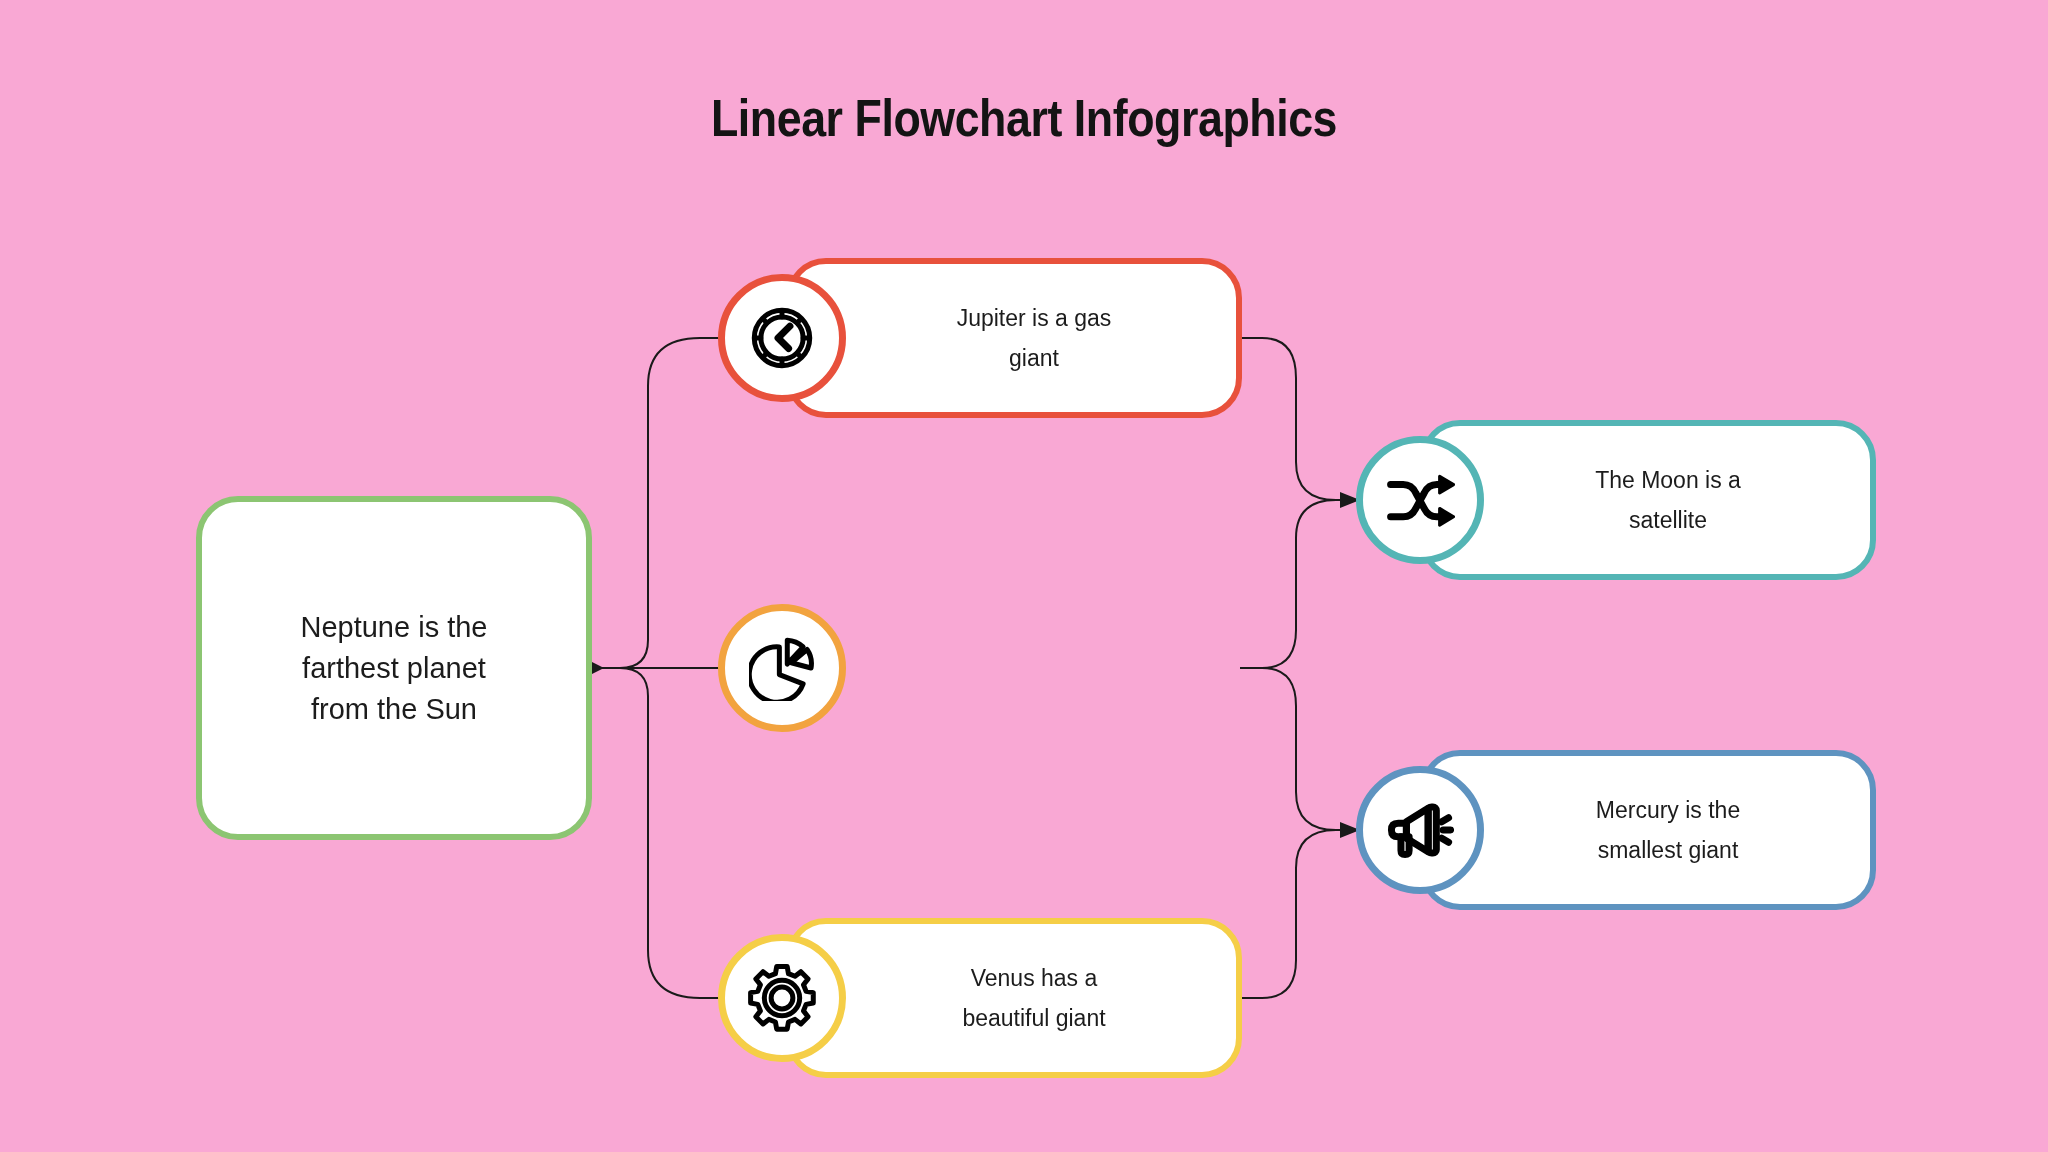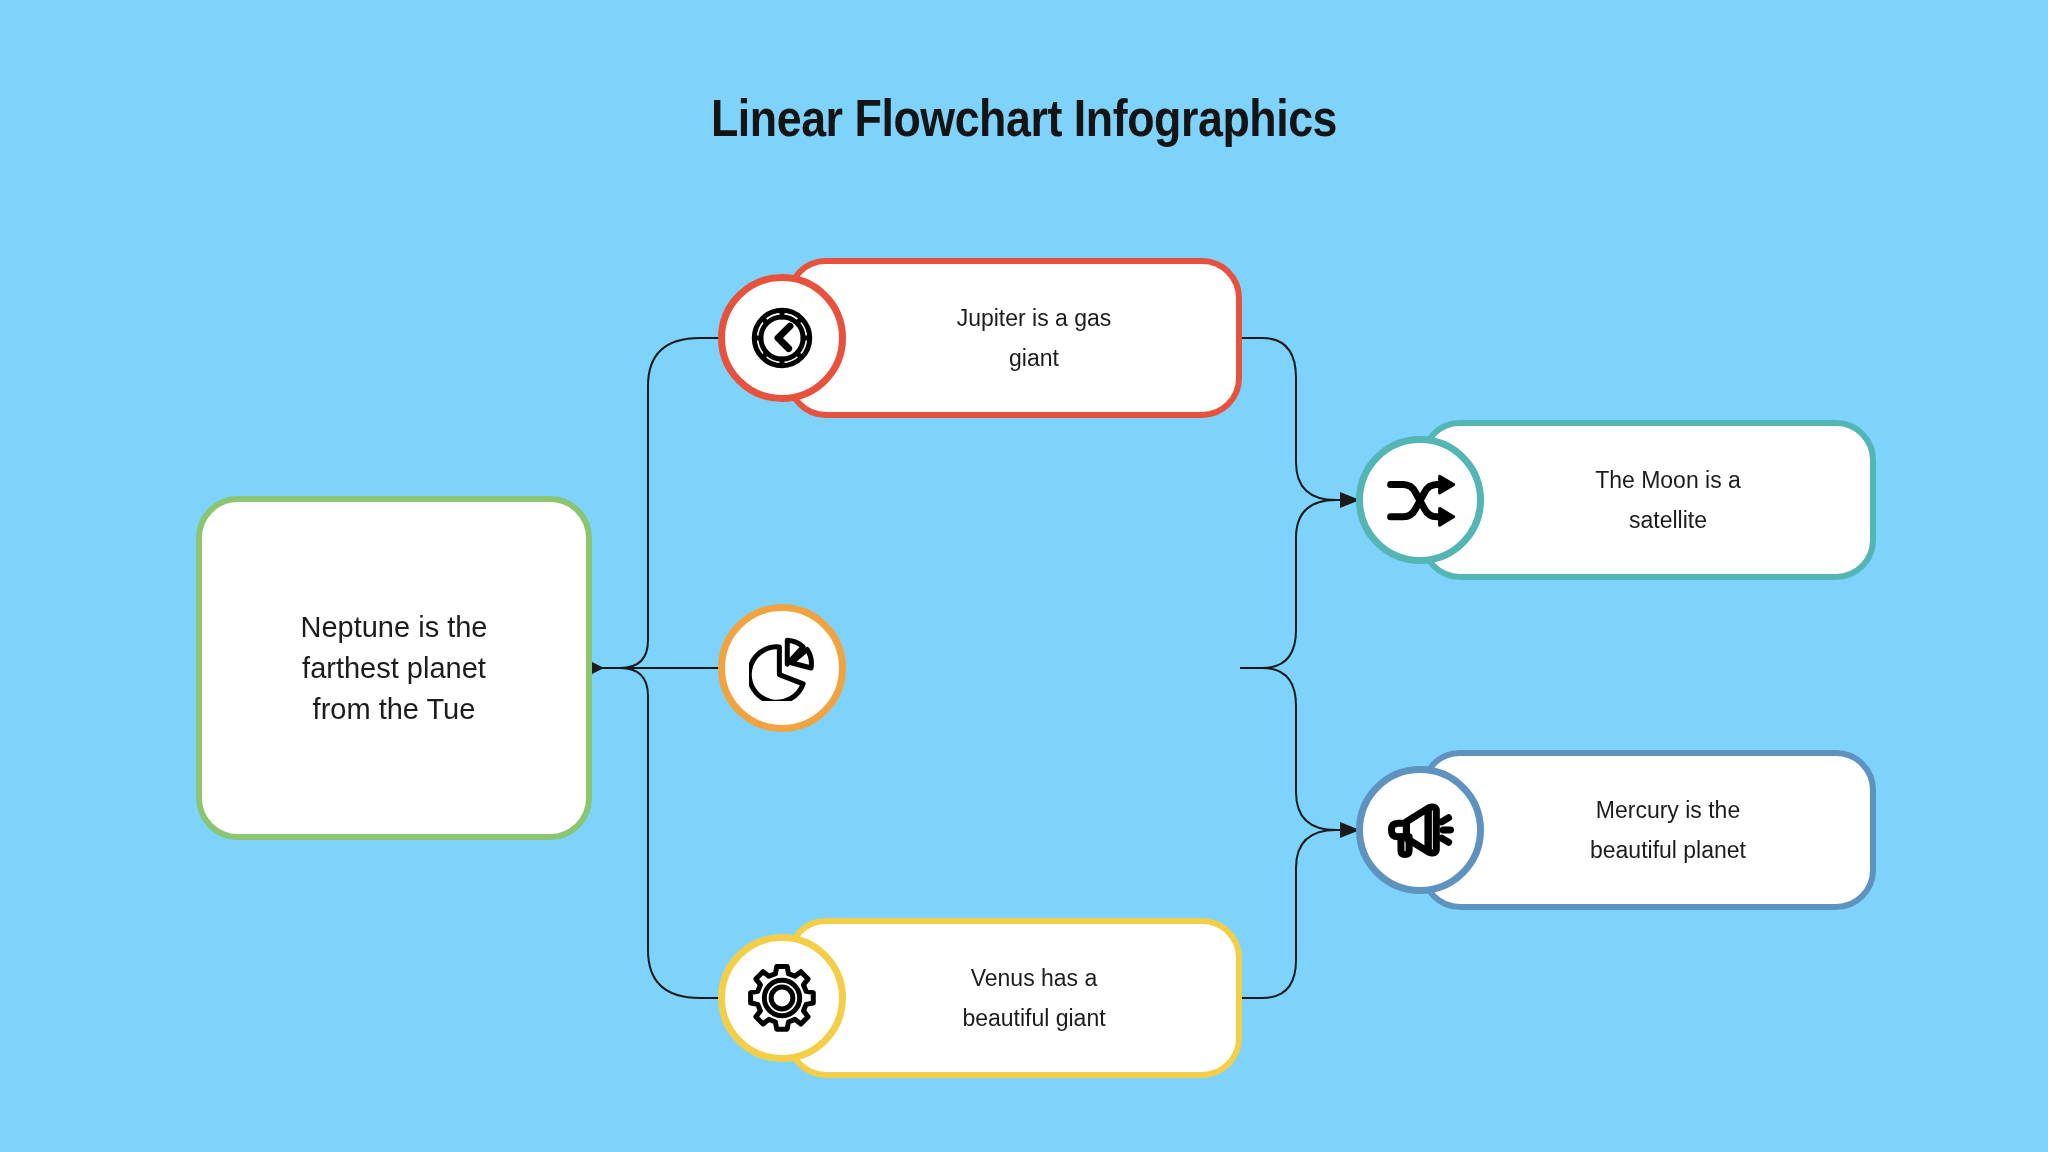--- a/index.html
+++ b/index.html
@@ -4,21 +4,21 @@
 <style>
   html, body {
     margin: 0;
     padding: 0;
     background: #ffffff;
   }
   #stage {
     position: relative;
     width: 2048px;
     height: 1152px;
-    background: #7dd3fc;
+    background: #f9a8d4;
     overflow: hidden;
     font-family: "Liberation Sans", sans-serif;
   }
 
   
   #title {
     position: absolute;
     left: 0;
     top: 88px;
     width: 2048px;
@@ -144,21 +144,21 @@
 
     <path d="M 1240 668 L 1262 668 Q 1296 668 1296 706 L 1296 792 Q 1296 830 1336 830 L 1356 830"></path>
 
     <path d="M 1240 998 L 1262 998 Q 1296 998 1296 960 L 1296 868 Q 1296 830 1336 830 L 1356 830"></path>
     <polygon class="arrow" points="1340 822, 1360 830, 1340 838"></polygon>
   </svg>
 
   <div class="root-node" style="left:196px; top:496px; width:396px; height:344px; border-color:#8CC572;">
     <div class="root-label">Neptune is the
 farthest planet
-from the Tue</div>
+from the Sun</div>
   </div>
 
   <div class="pill" style="left:786px; top:258px; width:456px; height:160px; border-color:#E8513C;">
     <div class="pill-label">Jupiter is a gas
 giant</div>
   </div>
   <div class="badge" style="left:718px; top:274px; width:128px; height:128px; border-color:#E8513C;">
     <span>
       <svg width="66" height="66" viewBox="0 0 100 100">
         <circle class="thin" cx="50" cy="50" r="42"></circle>
@@ -196,21 +196,21 @@
       <svg width="66" height="66" viewBox="0 0 100 100">
         <path class="thin" d="M50 54 L50 12 A42 42 0 1 0 86 68 Z" transform="translate(-4,6)"></path>
         <path class="thin" d="M56 46 L56 10 A38 38 0 0 1 80 20 Z" transform="translate(2,-2)"></path>
         <path class="thin" d="M62 44 L86 24 A38 38 0 0 1 92 52 Z" transform="translate(2,-2)"></path>
       </svg>
     </span>
   </div>
 
   <div class="pill" style="left:1420px; top:750px; width:456px; height:160px; border-color:#5E93C0;">
     <div class="pill-label">Mercury is the
-beautiful planet</div>
+smallest giant</div>
   </div>
   <div class="badge" style="left:1356px; top:766px; width:128px; height:128px; border-color:#5E93C0;">
     <span>
       <svg width="68" height="68" viewBox="0 0 100 100">
         <path d="M18 40 Q8 40 8 50 Q8 60 18 60 L30 60 L30 40 Z"></path>
         <path d="M30 38 L62 18 L62 82 L30 62 Z"></path>
         <rect x="62" y="16" width="12" height="68" rx="5"></rect>
         <path d="M22 60 L22 80 Q22 86 28 86 Q34 86 34 80 L34 60"></path>
         <line x1="82" y1="38" x2="92" y2="32"></line>
         <line x1="84" y1="50" x2="95" y2="50"></line>

